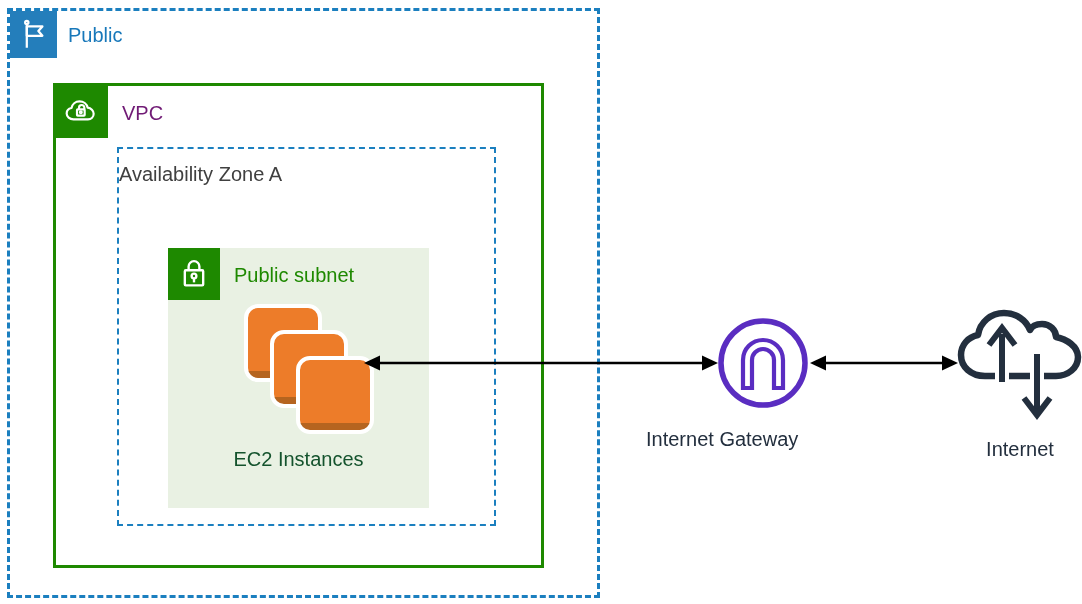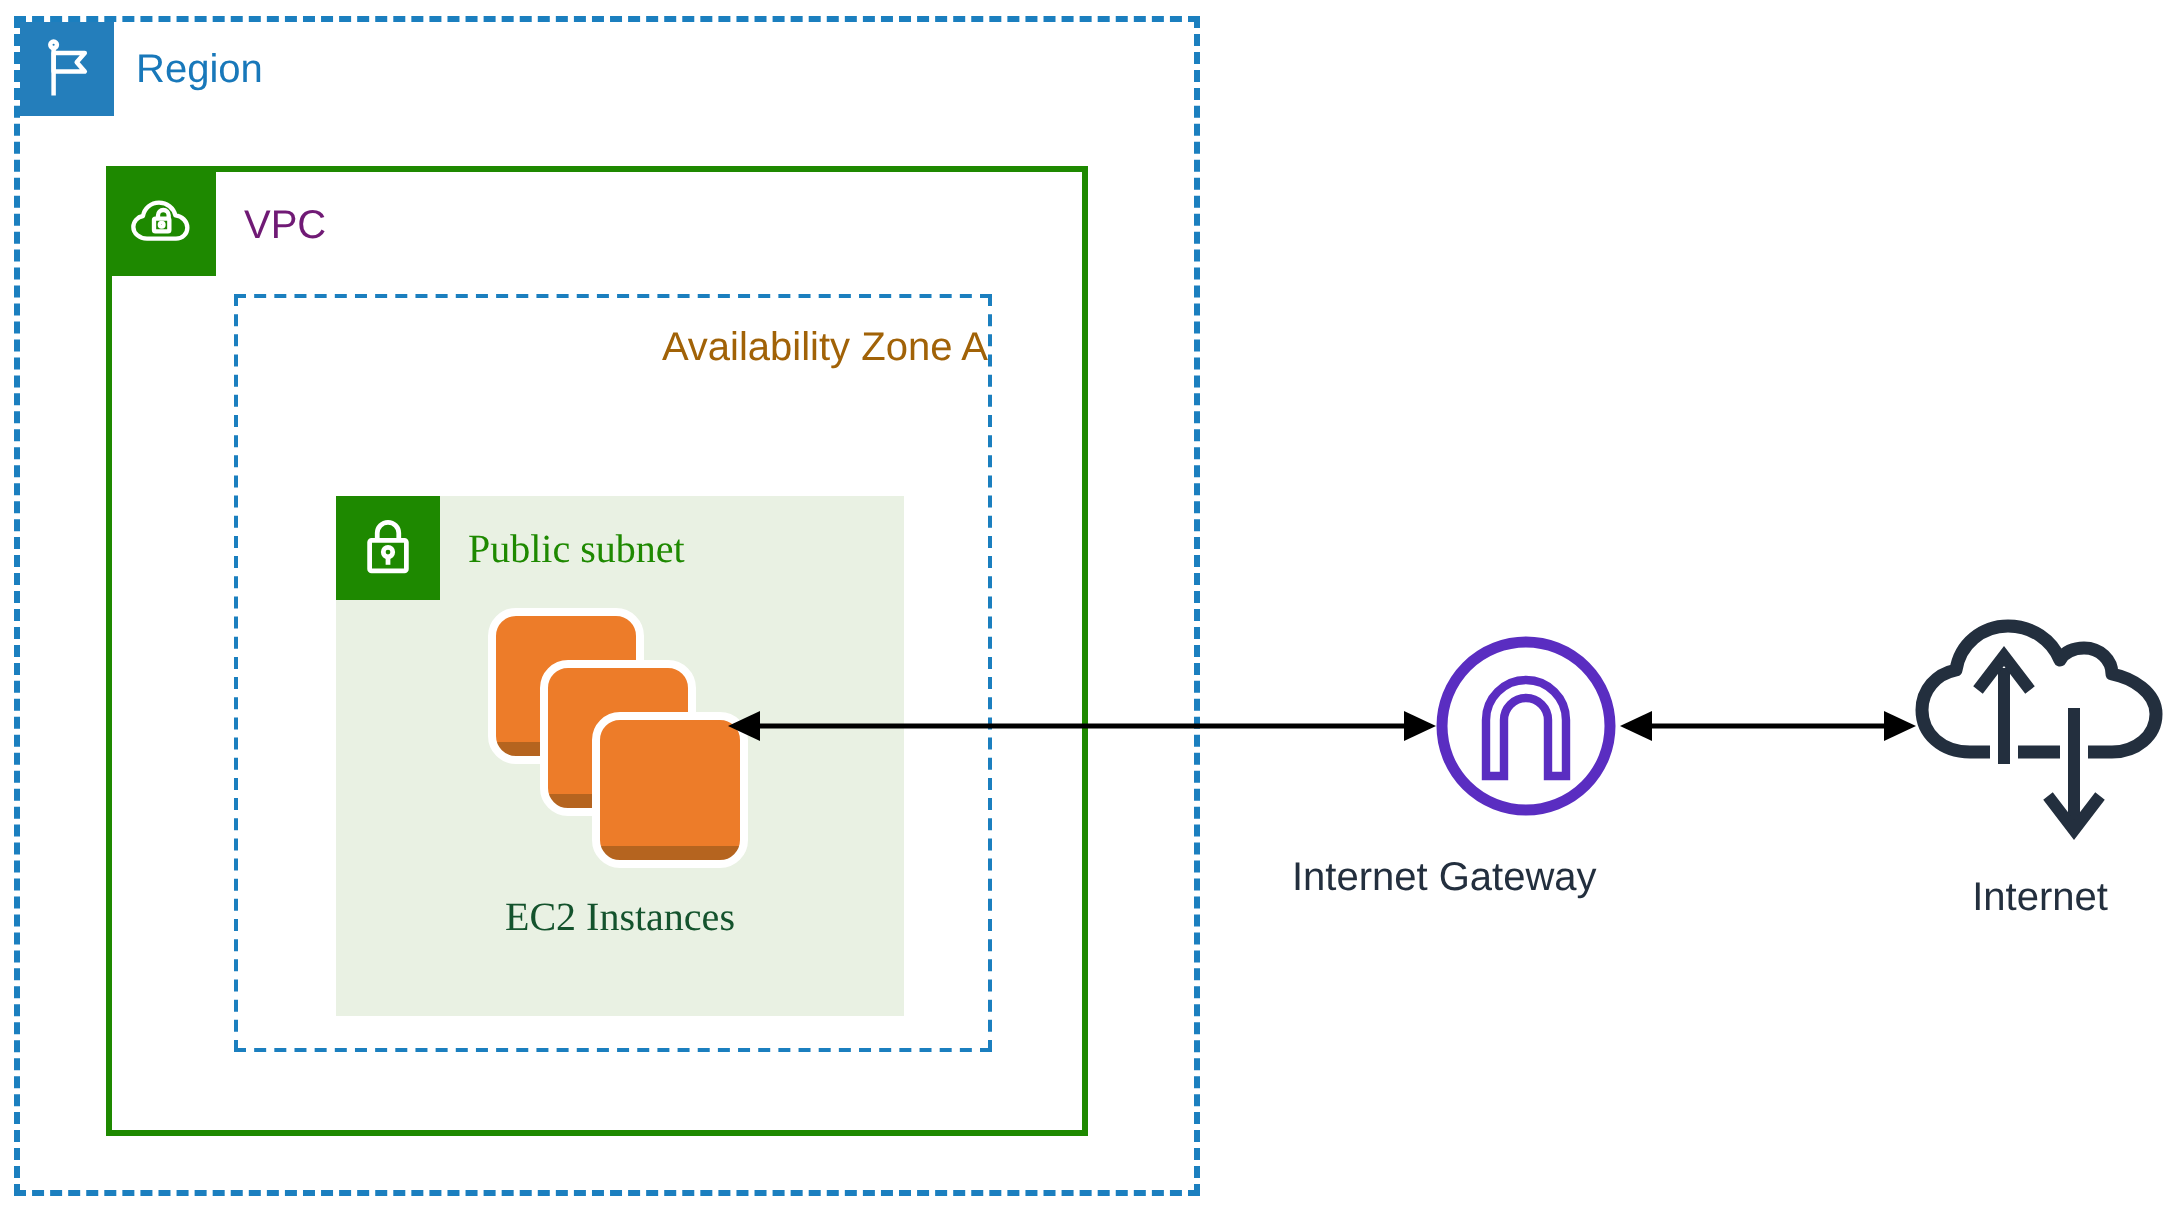--- a/index.html
+++ b/index.html
@@ -6,33 +6,33 @@
   .canvas{
     position:relative;width:1082px;height:604px;background:#ffffff;overflow:hidden;
     font-family:"Liberation Sans", sans-serif;
   }
   .abs{position:absolute;box-sizing:border-box;}
 
   
   .region-box{left:7px;top:8px;width:593px;height:590px;border:3px dashed #1B7FBF;}
   .vpc-box{left:43px;top:72px;width:491px;height:485px;border:3px solid #1E8900;}
   .az-box{left:61px;top:61px;width:379px;height:379px;border:2px dashed #1B7FBF;}
-  .subnet-box{left:49px;top:99px;width:284px;height:260px;background:#E9F1E3;font-family:Liberation Serif, serif;}
+  .subnet-box{left:49px;top:99px;width:261px;height:260px;background:#E9F1E3;}
 
   
   .corner-icon{display:flex;align-items:center;justify-content:center;}
   .region-icon{left:0;top:0;width:47px;height:47px;background:#247EBB;}
   .vpc-icon{left:0;top:0;width:52px;height:52px;background:#1E8900;}
   .subnet-icon{left:0;top:0;width:52px;height:52px;background:#1E8900;}
 
   
   .lbl{white-space:nowrap;font-size:20px;line-height:24px;}
   .region-label{left:58px;top:12px;color:#1878BA;}
   .vpc-label{left:66px;top:15px;color:#701a75;}
-  .az-label{left:0;top:13px;width:100%;text-align:right;color:#a16207;}
+  .az-label{left:0;top:13px;width:100%;text-align:left;color:#404040;}
   .subnet-label{left:66px;top:15px;color:#1E8900;}
   .ec2-label{left:0;top:199px;width:100%;text-align:center;color:#14532d;}
   .igw-label{left:646px;top:427px;width:240px;color:#232F3E;}
   .inet-label{left:950px;top:437px;width:140px;text-align:center;color:#232F3E;}
 
   
   .ec2-sq{
     width:78px;height:78px;border:4px solid #ffffff;border-radius:14px;
     background:linear-gradient(180deg,#ED7C29 0%,#ED7C29 90%,#B5641F 90%,#B5641F 100%);
   }
@@ -50,21 +50,21 @@
 <div class="canvas">
 
   <div class="abs region-box">
     <div class="abs corner-icon region-icon">
       <svg width="36" height="36" viewBox="0 0 24 24" fill="none" stroke="#ffffff" stroke-width="1.5">
         <circle cx="7.2" cy="3.6" r="1.1"></circle>
         <line x1="7.2" y1="4.9" x2="7.2" y2="20.5"></line>
         <path d="M7.2 6.3 H17.6 L14.9 9.4 L17.6 12.5 H7.2 Z" stroke-linejoin="round"></path>
       </svg>
     </div>
-    <div class="abs lbl region-label">Region</div>
+    <div class="abs lbl region-label">Public</div>
 
     <div class="abs vpc-box">
       <div class="abs corner-icon vpc-icon">
         <svg width="40" height="40" viewBox="0 0 24 24" fill="none" stroke="#ffffff" stroke-width="1.3">
           <path d="M6.9 16.4 C4.6 16.4 2.8 14.8 2.8 12.9 C2.8 11.3 4 9.9 5.7 9.6 C6.1 7.3 8.1 5.6 10.5 5.6 C12.9 5.6 14.9 7.2 15.4 9.4 C17.4 9.6 19 11.2 19 13.1 C19 15 17.5 16.4 15.6 16.4 Z" stroke-linejoin="round"></path>
           <rect x="9" y="10.4" width="4.6" height="3.8" rx="0.4"></rect>
           <path d="M10.2 10.4 V9.4 a1.6 1.6 0 0 1 3.2 0 V10.4"></path>
           <circle cx="11.3" cy="12.2" r="0.55"></circle>
         </svg>
       </div>

